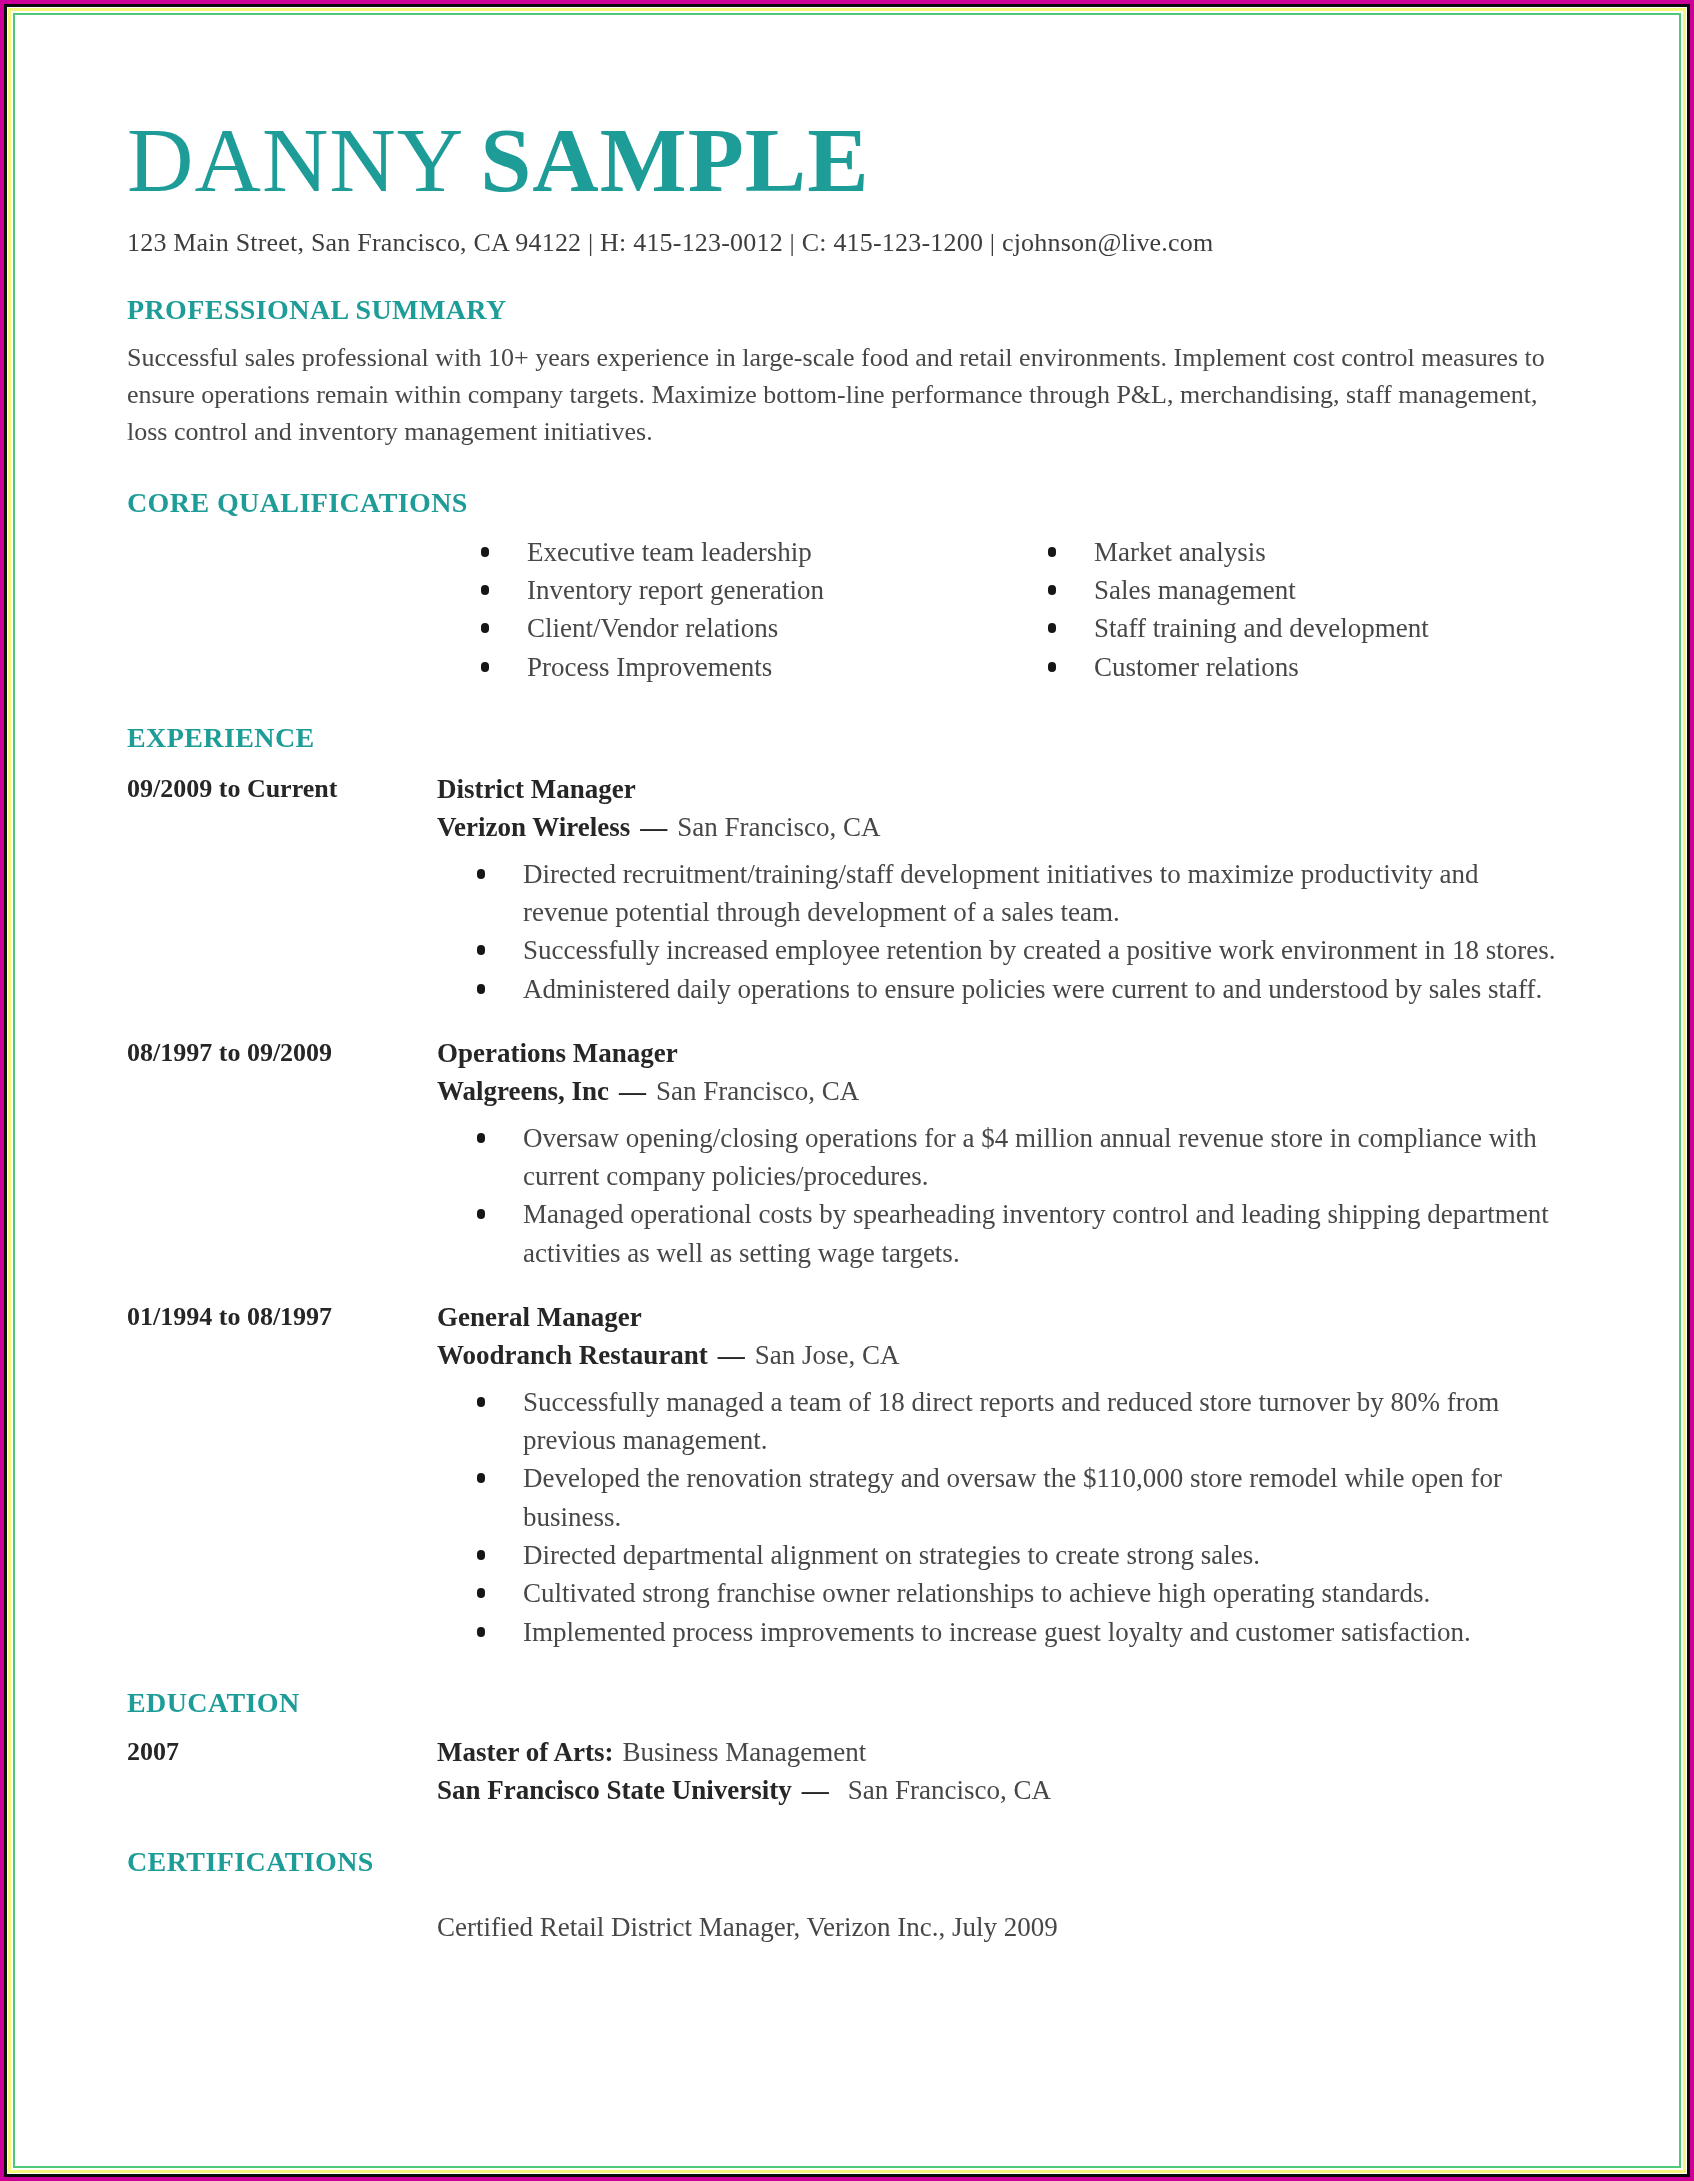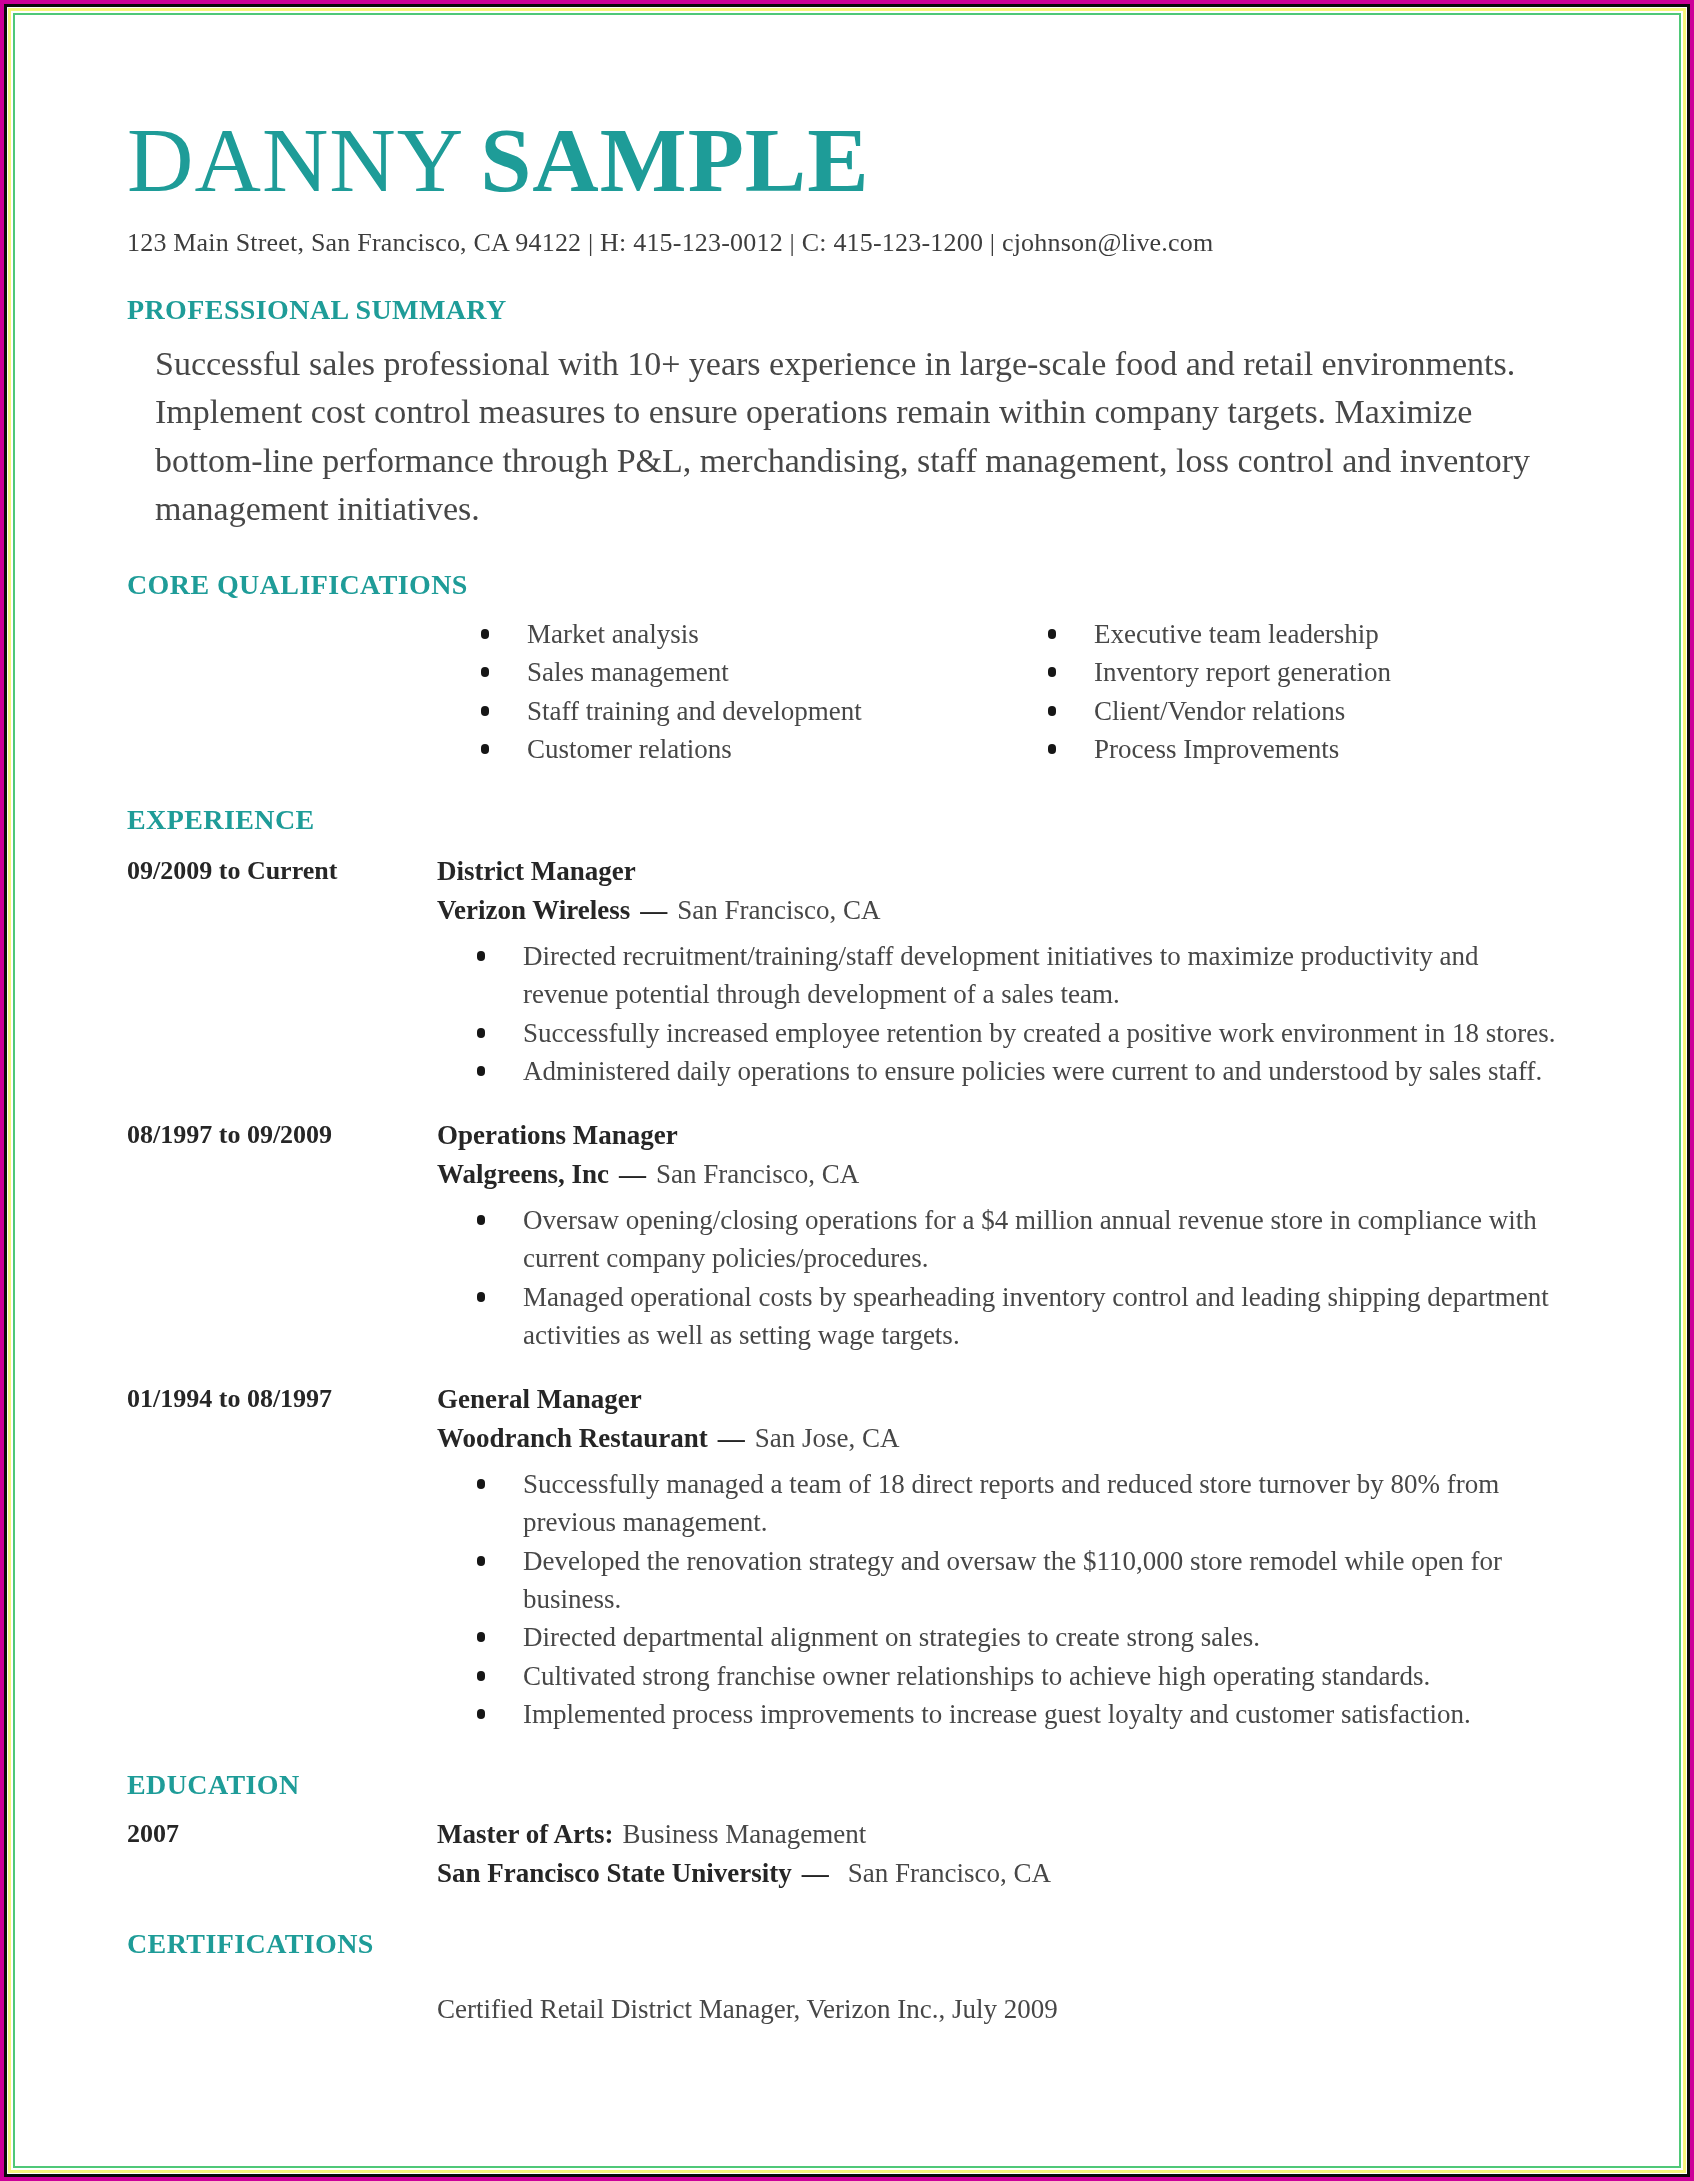--- a/index.html
+++ b/index.html
@@ -56,24 +56,23 @@
   }
   h2{
     margin-top:36px;
     color:var(--accent);
     font-size:28px;
     font-weight:700;
     letter-spacing:0.4px;
   }
   .summary{
     margin-top:14px;
-    font-size:34px;
+    font-size:26px;
     line-height:1.42;
     max-width:1438px;
-    margin-left:28px;
   }
   
   .bitem{
     display:flex;
     align-items:flex-start;
     list-style:none;
     font-size:27px;
     line-height:1.42;
   }
   .bullet{
@@ -145,51 +144,51 @@
     <div class="contact">123 Main Street, San Francisco, CA 94122 | H: 415-123-0012 | C: 415-123-1200 | cjohnson@live.com</div>
 
     <h2>PROFESSIONAL SUMMARY</h2>
     <p class="summary">Successful sales professional with 10+ years experience in large-scale food and retail environments. Implement cost control measures to ensure operations remain within company targets. Maximize bottom-line performance through P&amp;L, merchandising, staff management, loss control and inventory management initiatives.</p>
 
     <h2>CORE QUALIFICATIONS</h2>
     <div class="quals">
       <ul class="qual-col">
         <li class="bitem">
             <span class="bullet"></span>
-            <span class="btext">Market analysis</span>
-          </li>
-        <li class="bitem">
-            <span class="bullet"></span>
-            <span class="btext">Sales management</span>
-          </li>
-        <li class="bitem">
-            <span class="bullet"></span>
-            <span class="btext">Staff training and development</span>
-          </li>
-        <li class="bitem">
-            <span class="bullet"></span>
-            <span class="btext">Customer relations</span>
+            <span class="btext">Executive team leadership</span>
+          </li>
+        <li class="bitem">
+            <span class="bullet"></span>
+            <span class="btext">Inventory report generation</span>
+          </li>
+        <li class="bitem">
+            <span class="bullet"></span>
+            <span class="btext">Client/Vendor relations</span>
+          </li>
+        <li class="bitem">
+            <span class="bullet"></span>
+            <span class="btext">Process Improvements</span>
           </li>
       </ul>
       <ul class="qual-col">
         <li class="bitem">
             <span class="bullet"></span>
-            <span class="btext">Executive team leadership</span>
-          </li>
-        <li class="bitem">
-            <span class="bullet"></span>
-            <span class="btext">Inventory report generation</span>
-          </li>
-        <li class="bitem">
-            <span class="bullet"></span>
-            <span class="btext">Client/Vendor relations</span>
-          </li>
-        <li class="bitem">
-            <span class="bullet"></span>
-            <span class="btext">Process Improvements</span>
+            <span class="btext">Market analysis</span>
+          </li>
+        <li class="bitem">
+            <span class="bullet"></span>
+            <span class="btext">Sales management</span>
+          </li>
+        <li class="bitem">
+            <span class="bullet"></span>
+            <span class="btext">Staff training and development</span>
+          </li>
+        <li class="bitem">
+            <span class="bullet"></span>
+            <span class="btext">Customer relations</span>
           </li>
       </ul>
     </div>
 
     <h2>EXPERIENCE</h2>
 
     <div class="job">
       <div class="job-dates">09/2009 to Current</div>
       <div class="job-body">
         <div class="job-title">District Manager</div>

